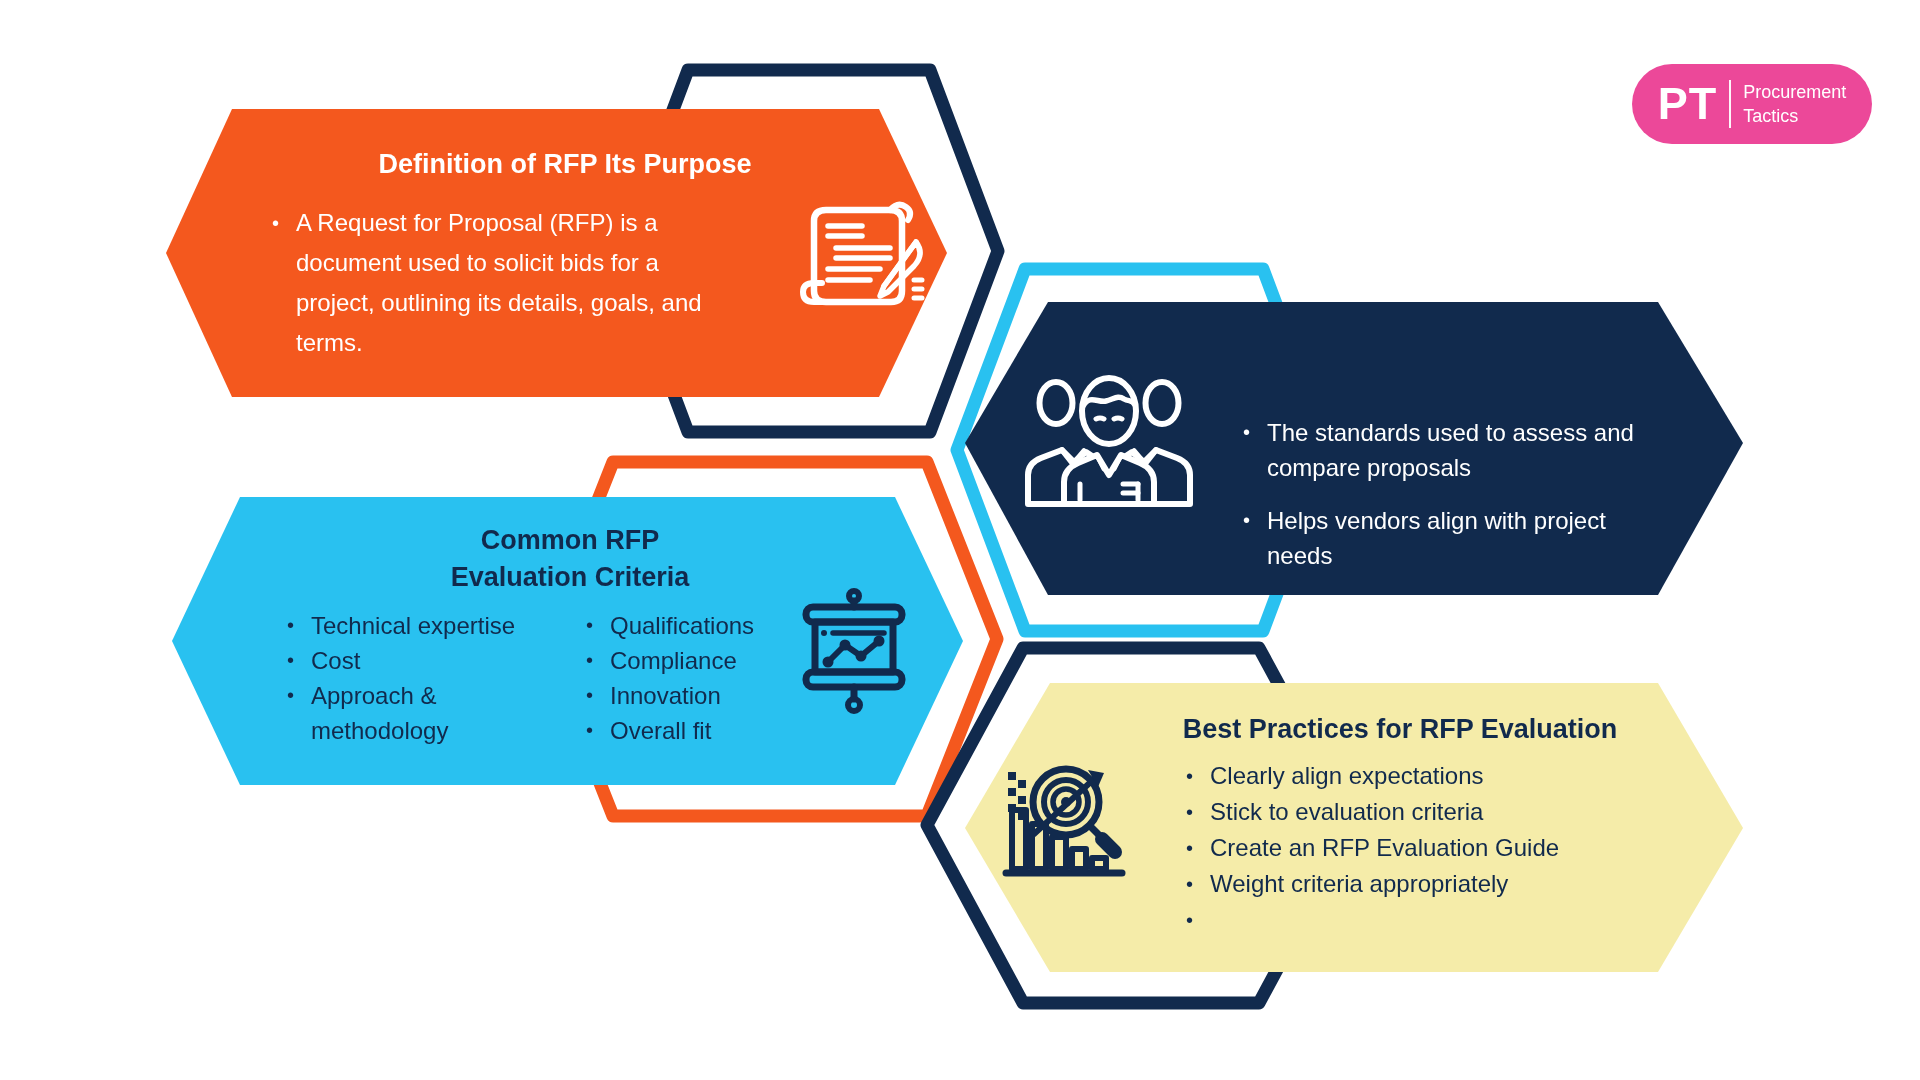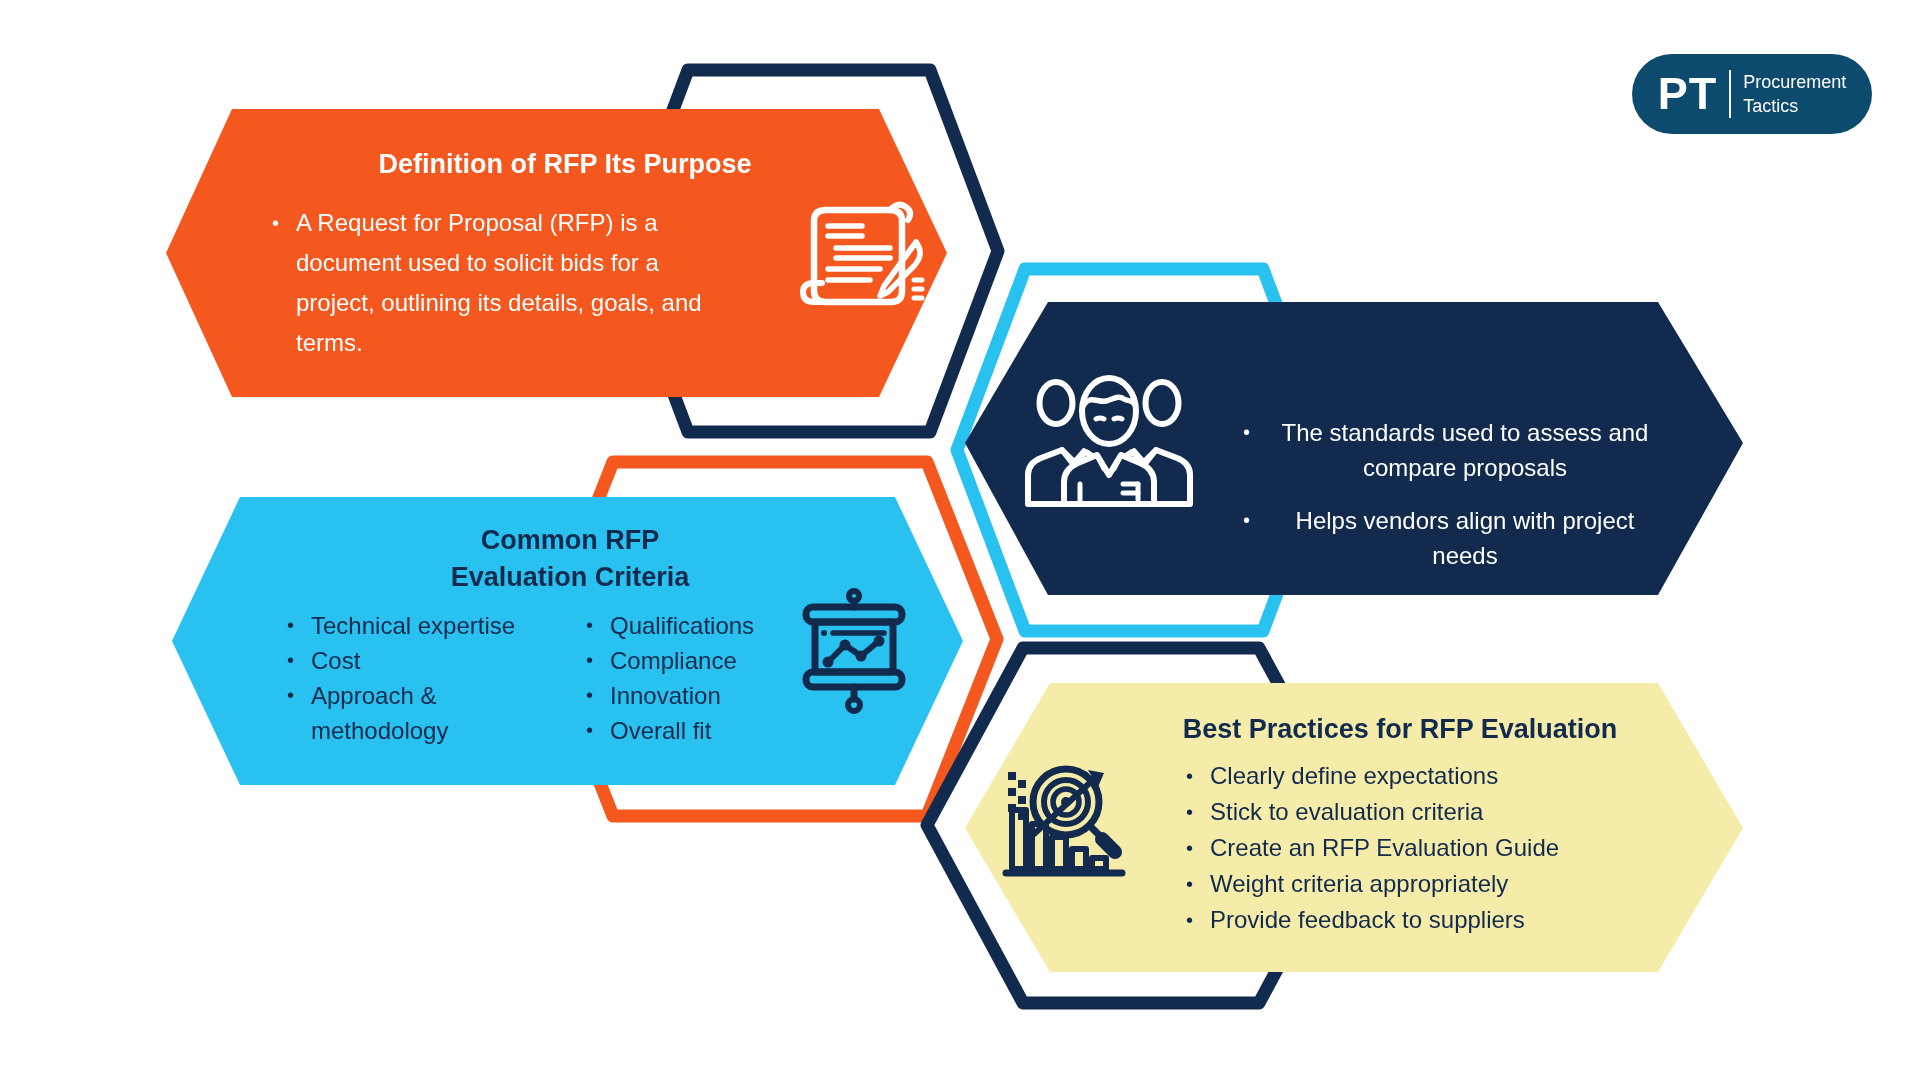--- a/index.html
+++ b/index.html
@@ -10,24 +10,24 @@
   .title{font-weight:bold;text-align:center;white-space:pre-line;}
   .t31{font-size:27px;line-height:38px;}
   .white{color:#ffffff;}
   .navy{color:#112A4D;}
   .body-txt{font-size:24px;}
   .lines{white-space:pre-line;}
   ul.blist{list-style:none;margin:0;padding:0;}
   ul.blist li{display:flex;align-items:flex-start;}
   .b-dot{flex:0 0 24px;font-size:20px;}
   .lh40{line-height:40px;} .lh35{line-height:35px;} .lh36{line-height:36px;}
-  .center-bullet .btxt{flex:1;text-align:center;}
+  .center-bullet .btxt{flex:1;text-align:left;}
   .mt18{margin-top:18px;}
   
-  .logo{left:1632px;top:54px;width:240px;height:80px;border-radius:40px;background:#0c4a6e;
+  .logo{left:1632px;top:64px;width:240px;height:80px;border-radius:40px;background:#ec4899;
         display:flex;align-items:center;justify-content:center;gap:12px;}
   .logo-abbr{color:#fff;font-size:45px;font-weight:800;letter-spacing:1px;}
   .logo-div{width:2px;height:48px;background:#ffffff;opacity:.95;}
   .logo-name{color:#fff;font-size:18px;line-height:24px;font-weight:400;white-space:pre-line;}
 </style>
 </head>
 <body>
 
 <div class="canvas">
 
@@ -180,37 +180,36 @@
       <span class="b-dot">•</span>
       <span class="lines btxt">Helps vendors align with project
 needs</span>
       </li>
   </ul>
 
   <div class="abs title t31 navy" style="left:1100px;top:710px;width:600px;">Best Practices for RFP Evaluation</div>
   <ul class="blist abs body-txt navy lh36" style="left:1186px;top:758px;width:490px;">
     <li>
       <span class="b-dot">•</span>
-      <span>Clearly define expectations</span>
+      <span>Clearly align expectations</span>
       </li>
     <li>
       <span class="b-dot">•</span>
       <span>Stick to evaluation criteria</span>
       </li>
     <li>
       <span class="b-dot">•</span>
       <span>Create an RFP Evaluation Guide</span>
       </li>
     <li>
       <span class="b-dot">•</span>
       <span>Weight criteria appropriately</span>
       </li>
     <li>
       <span class="b-dot">•</span>
-      <span>Provide feedback to suppliers</span>
       </li>
   </ul>
 
   <div class="abs logo">
     <span class="logo-abbr">PT</span>
     <span class="logo-div"></span>
     <span class="logo-name">Procurement
 Tactics</span>
   </div>
 

